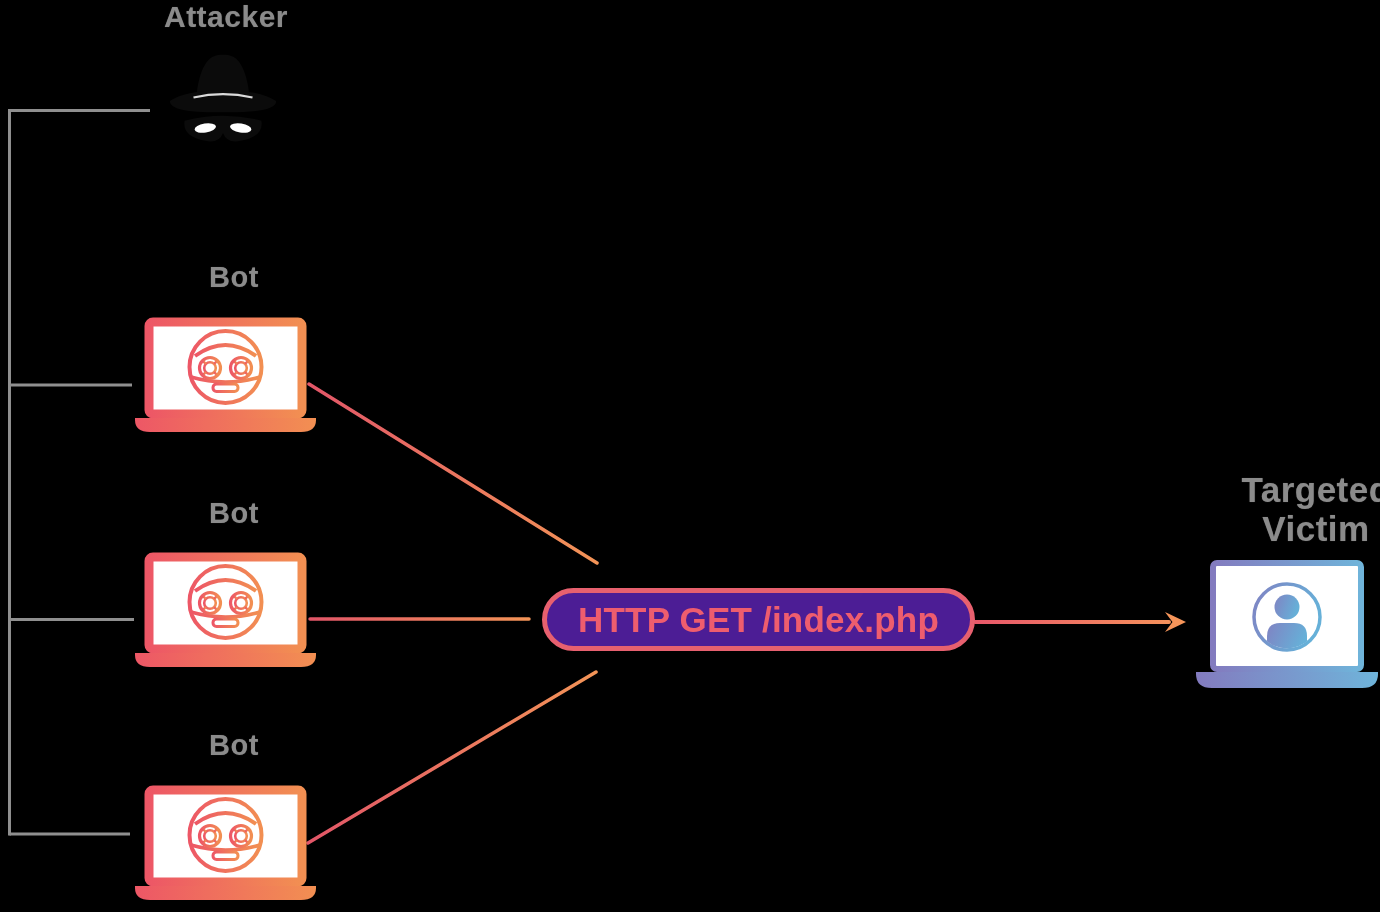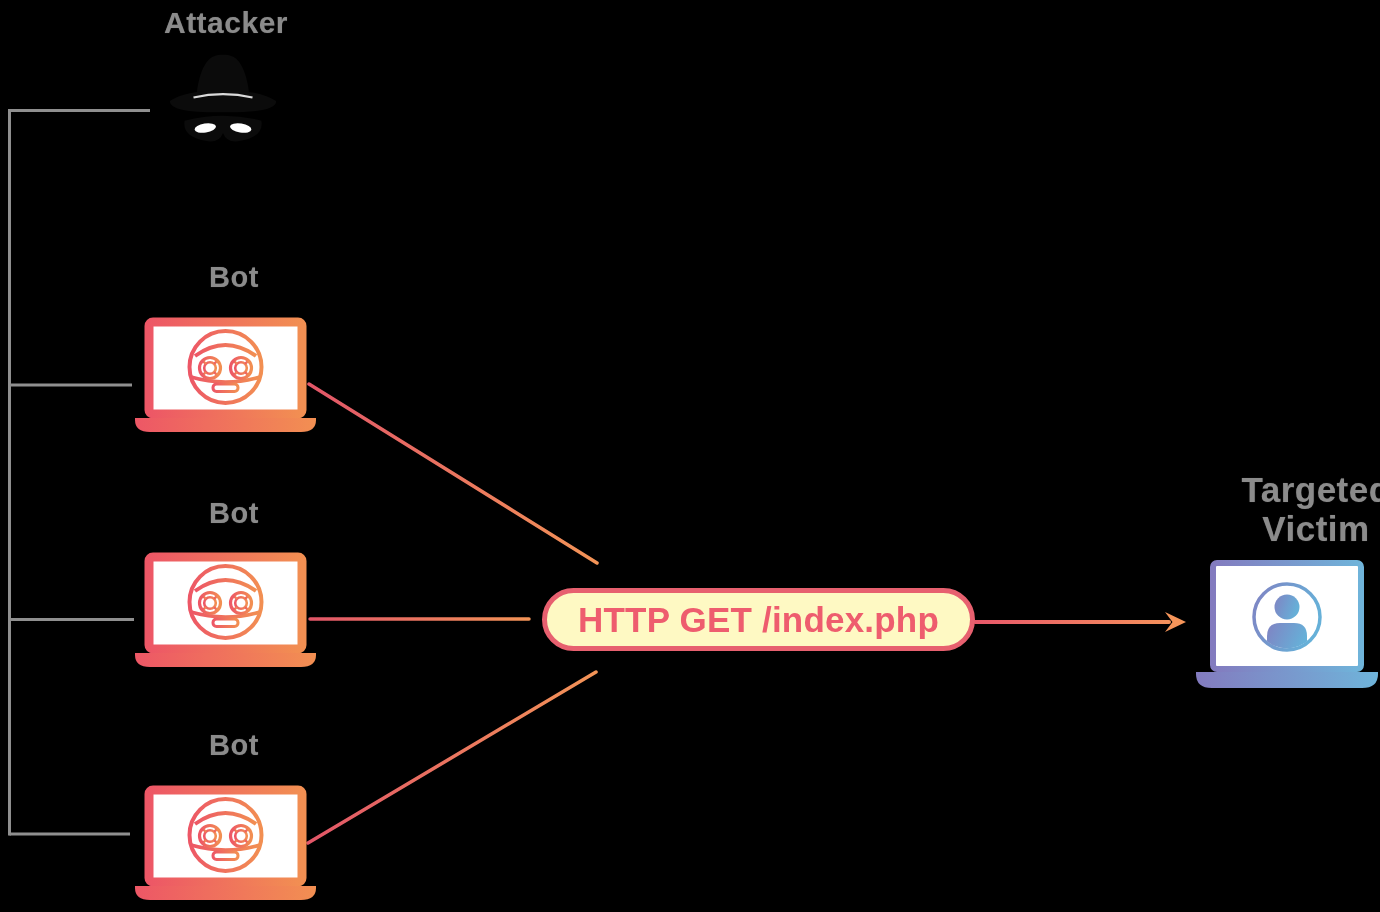--- a/index.html
+++ b/index.html
@@ -6,29 +6,29 @@
   .canvas{
     position:relative;width:1380px;height:912px;background:#000;
     font-family:"Liberation Sans", sans-serif;overflow:hidden;
   }
   .abs{position:absolute;}
   .node-label{
     color:#8b8b8b;font-weight:700;text-align:center;
     letter-spacing:.5px;line-height:1.12;
     text-shadow:0 0 1px rgba(190,190,190,.35);
   }
-  .attacker-label{left:131px;top:6px;width:190px;font-size:30px;}
+  .attacker-label{left:131px;top:0;width:190px;font-size:30px;}
   .bot-label{left:139px;width:190px;font-size:29px;}
   .bot1-label{top:261px;}
   .bot2-label{top:497px;}
   .bot3-label{top:729px;}
   .victim-label{left:1222px;top:470px;width:188px;font-size:35px;}
   .pill{
     left:542px;top:588px;width:433px;height:63px;box-sizing:border-box;
-    background:#fef9c3;border:5px solid #e7606f;border-radius:33px;
+    background:#4c1d95;border:5px solid #e7606f;border-radius:33px;
     display:flex;align-items:center;justify-content:center;
   }
   .pill-text{
     color:#ee5d6e;font-weight:700;font-size:35px;letter-spacing:.2px;
     white-space:nowrap;
   }
   svg{display:block;}
   .wires{left:0;top:0;z-index:0;}
   .icon{z-index:1;}
   .pill{z-index:2;}

